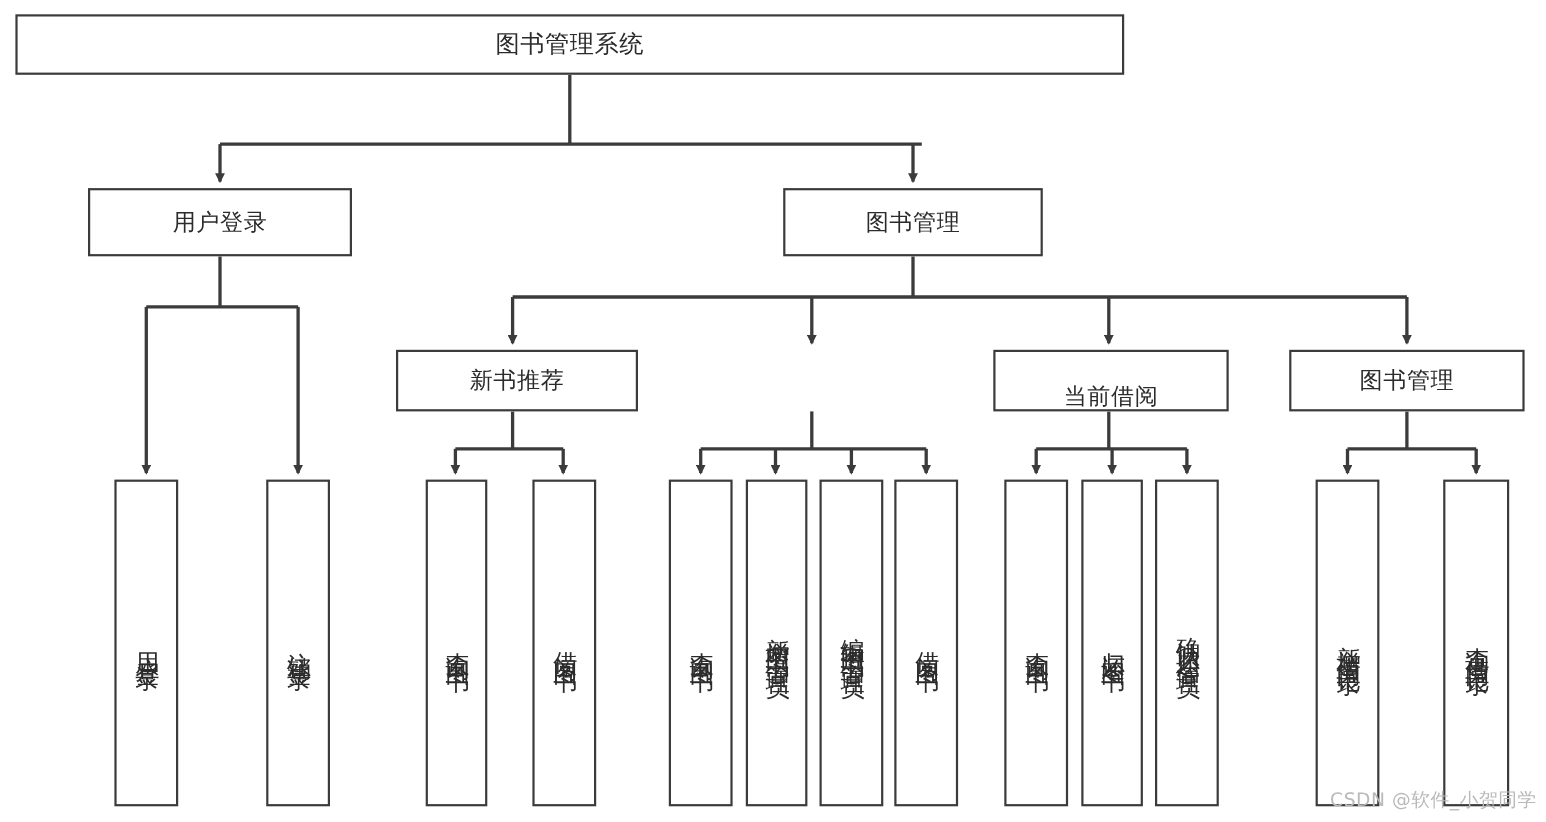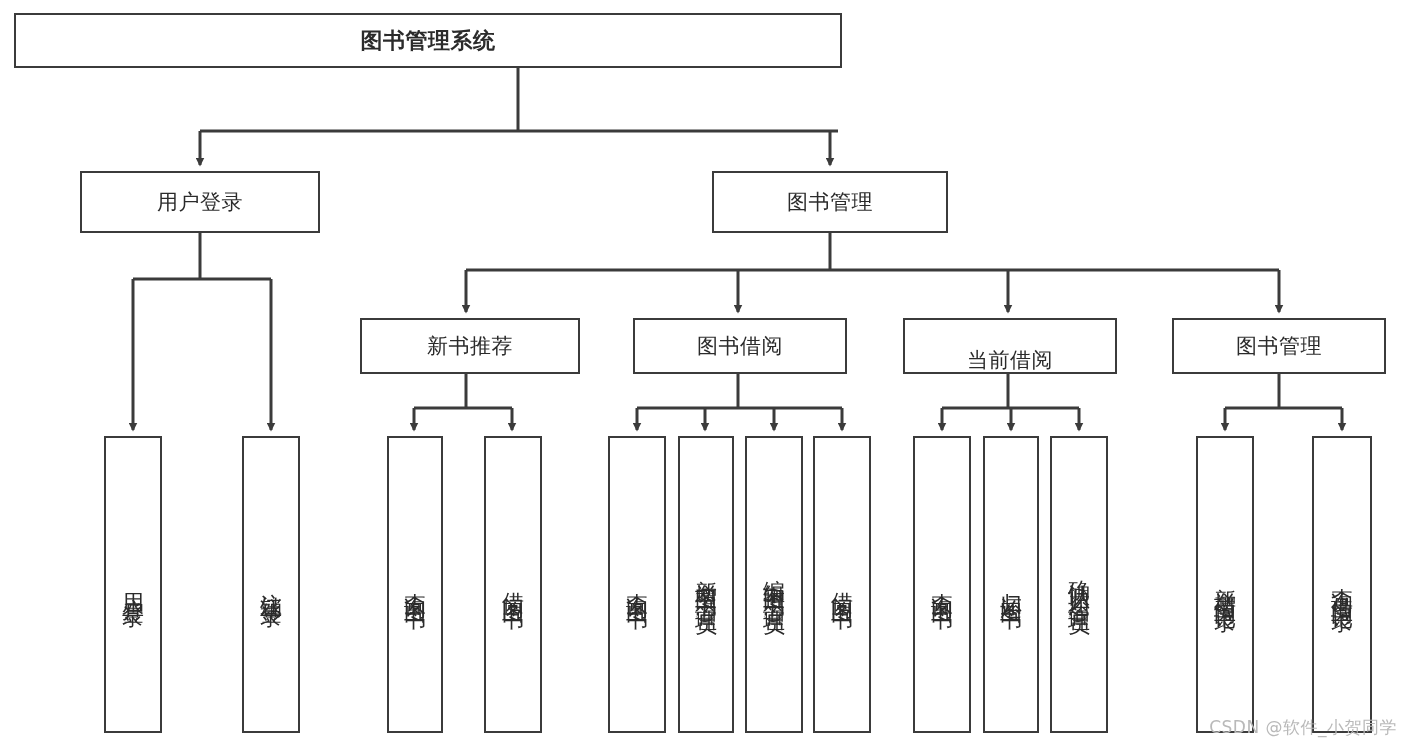--- a/index.html
+++ b/index.html
@@ -125,36 +125,33 @@
       <path d="M1011,408 L1011,430" marker-end="url(#arrowhead)"></path>
       <path d="M1079,408 L1079,430" marker-end="url(#arrowhead)"></path>
 
       <path d="M1279,374 L1279,408"></path>
       <path d="M1225,408 L1342,408"></path>
       <path d="M1225,408 L1225,430" marker-end="url(#arrowhead)"></path>
       <path d="M1342,408 L1342,430" marker-end="url(#arrowhead)"></path>
     </g>
   </svg>
 
-  <div class="node root horizontal" style="left: 14px; top: 13px; width: 828px; height: 55px; font-weight: bold;">
+  <div class="node root horizontal" style="left: 14px; top: 13px; width: 1008px; height: 55px;">
     <span class="node-label">图书管理系统</span>
   </div>
 
   <div class="node horizontal" style="left: 80px; top: 171px; width: 240px; height: 62px;">
     <span class="node-label">用户登录</span>
   </div>
   <div class="node horizontal" style="left: 712px; top: 171px; width: 236px; height: 62px;">
     <span class="node-label">图书管理</span>
   </div>
 
   <div class="node horizontal" style="left: 360px; top: 318px; width: 220px; height: 56px;">
     <span class="node-label">新书推荐</span>
-  </div>
-  <div class="node horizontal" style="left: 633px; top: 318px; width: 214px; height: 56px;">
-    <span class="node-label">图书借阅</span>
   </div>
   <div class="node horizontal" style="left: 903px; top: 318px; width: 214px; height: 56px; align-items: flex-end;">
     <span class="node-label">当前借阅</span>
   </div>
   <div class="node horizontal" style="left: 1172px; top: 318px; width: 214px; height: 56px;">
     <span class="node-label">图书管理</span>
   </div>
 
   <div class="node vertical" style="left: 104px; top: 436px; width: 58px; height: 297px;">
     <span class="node-label">用户登录</span>

